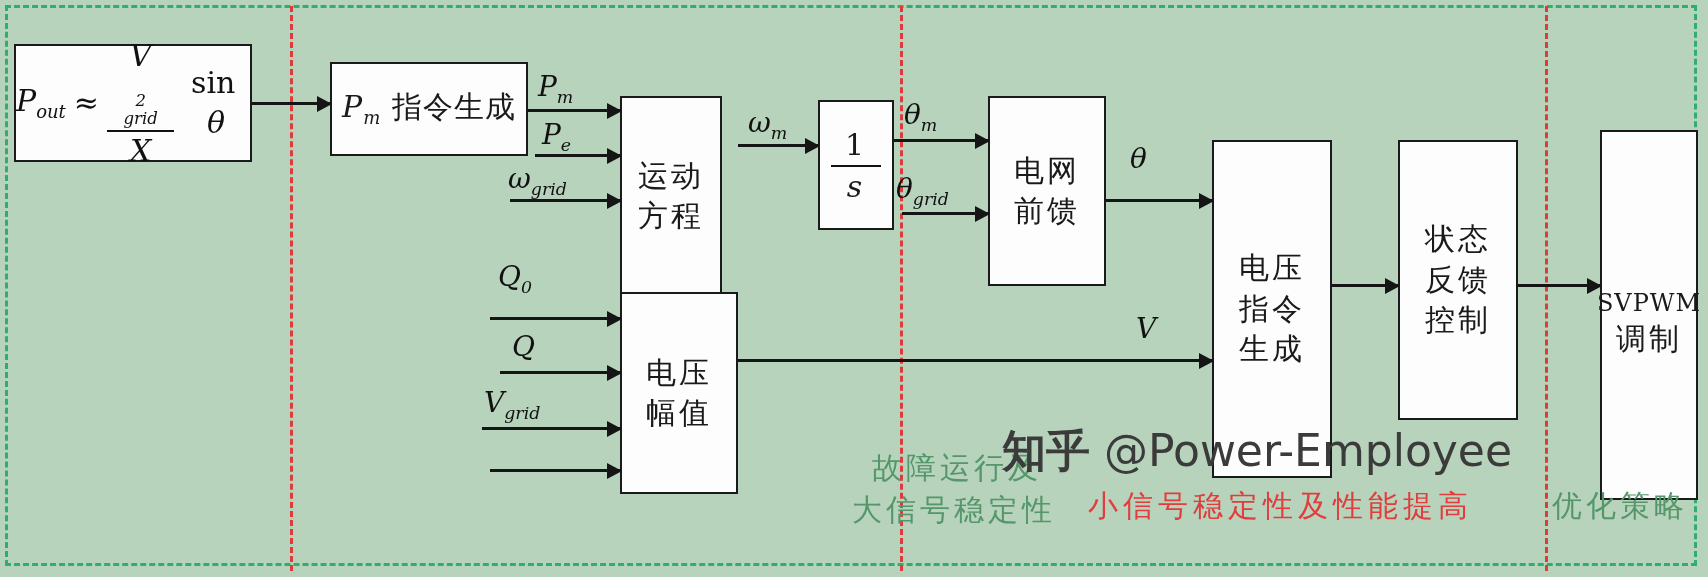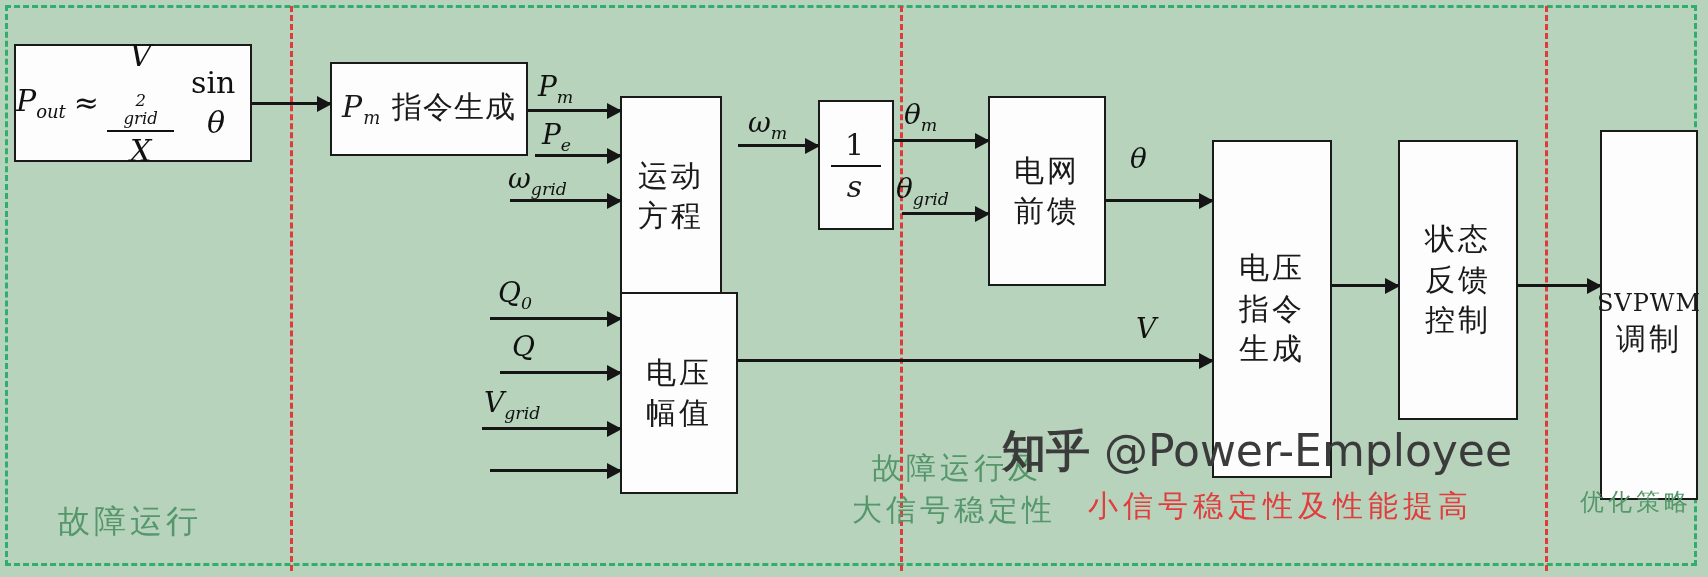--- a/index.html
+++ b/index.html
@@ -128,28 +128,27 @@
   <div class="arrow" style="left:1332px;top:284px;width:66px;"></div>
   <div class="arrow" style="left:1518px;top:284px;width:82px;"></div>
 
   <span class="sig-label" style="left:538px;top:70px;"><i>P</i><sub>m</sub></span>
   <span class="sig-label" style="left:542px;top:118px;"><i>P</i><sub>e</sub></span>
   <span class="sig-label" style="left:508px;top:162px;"><i>ω</i><sub>grid</sub></span>
   <span class="sig-label" style="left:748px;top:106px;"><i>ω</i><sub>m</sub></span>
   <span class="sig-label" style="left:904px;top:98px;"><i>θ</i><sub>m</sub></span>
   <span class="sig-label" style="left:896px;top:172px;"><i>θ</i><sub>grid</sub></span>
   <span class="sig-label" style="left:1130px;top:142px;"><i>θ</i></span>
-  <span class="sig-label" style="left:498px;top:276px;text-align:center;"><i>Q</i><sub>0</sub></span>
+  <span class="sig-label" style="left:498px;top:260px;text-align:center;"><i>Q</i><sub>0</sub></span>
   <span class="sig-label" style="left:512px;top:330px;"><i>Q</i></span>
   <span class="sig-label" style="left:484px;top:386px;"><i>V</i><sub>grid</sub></span>
   <span class="sig-label" style="left:1136px;top:312px;"><i>V</i></span>
 
-  <div class="section-label green" style="left:58px;top:500px;">故障运行</div>
   <div class="section-label green" style="left:872px;top:448px;font-size:30px;">故障运行及</div>
   <div class="section-label green" style="left:852px;top:490px;font-size:30px;">大信号稳定性</div>
   <div class="section-label red" style="left:1088px;top:486px;font-size:30px;letter-spacing:5px;">小信号稳定性及性能提高</div>
-  <div class="section-label green" style="left:1552px;top:486px;font-size:24px;margin-left:28px;">优化策略</div>
+  <div class="section-label green" style="left:1552px;top:486px;font-size:30px;">优化策略</div>
 
   <div class="watermark" style="left:1002px;top:422px;">
     <b>知乎</b>&nbsp;<span>@Power-Employee</span>
   </div>
 
 </div>
 
 </body></html>

